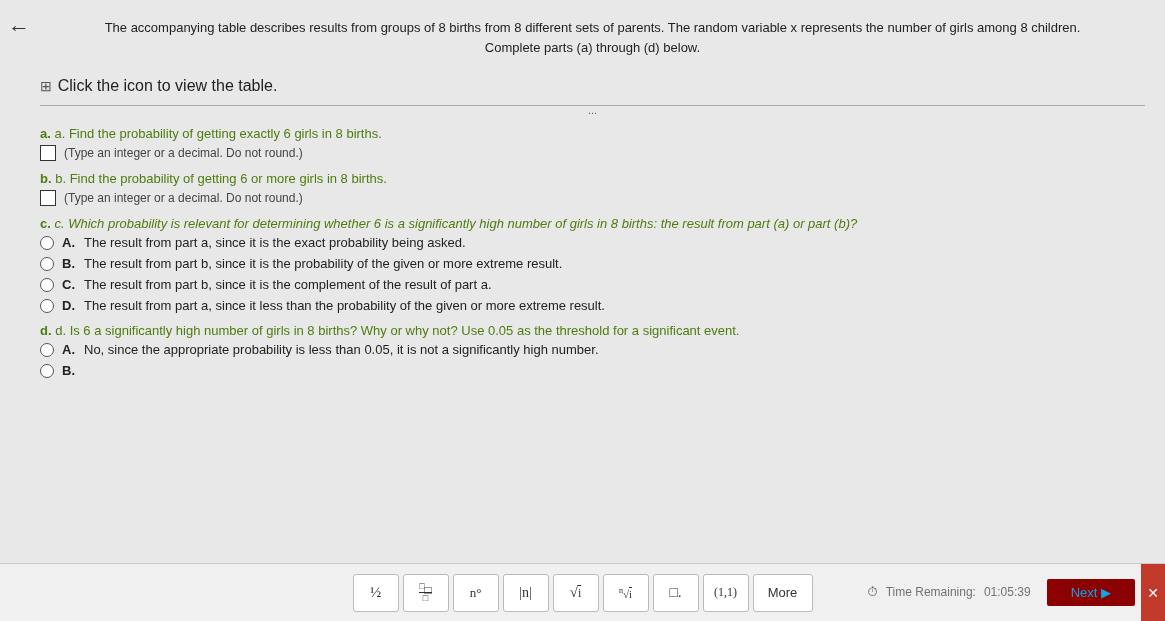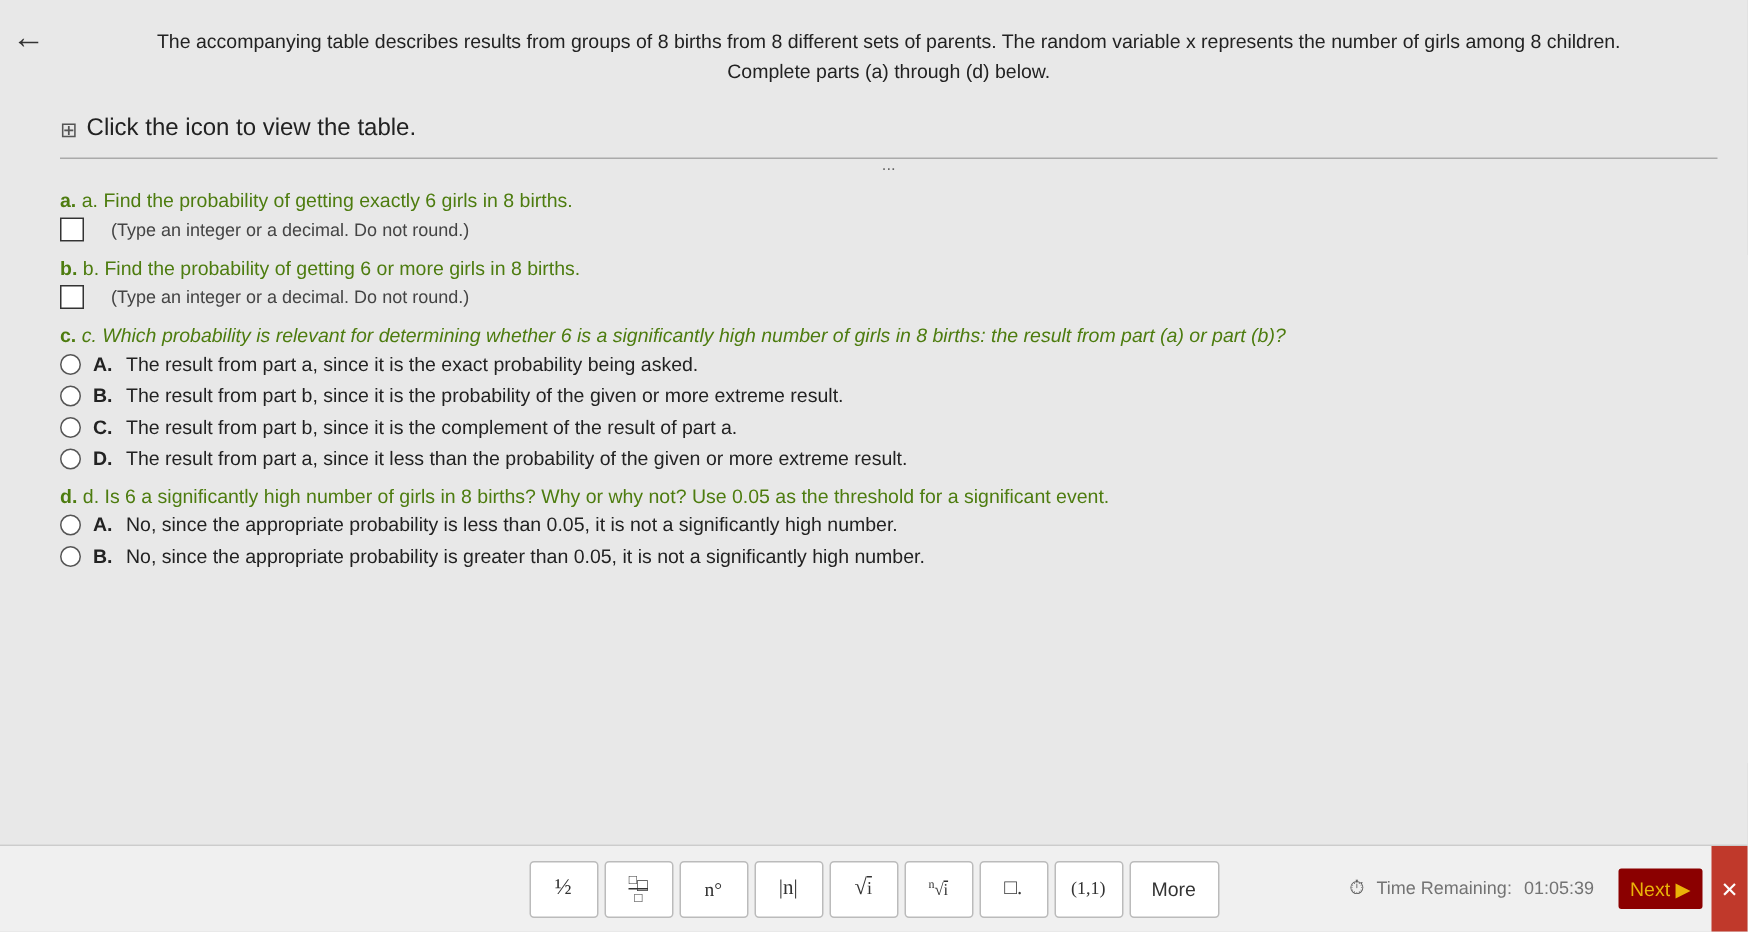--- a/index.html
+++ b/index.html
@@ -83,21 +83,21 @@
       margin-bottom: 4px;
     }
 
     .section-label b {
       font-weight: bold;
     }
 
     .input-box-row {
       display: flex;
       align-items: center;
-      gap: 16px;
+      gap: 6px;
       margin-bottom: 4px;
     }
 
     .answer-box {
       width: 16px;
       height: 16px;
       border: 1.5px solid #333;
       background: white;
       display: inline-block;
       flex-shrink: 0;
@@ -202,23 +202,23 @@
       color: #555;
     }
 
     .timer-text {
       font-size: 12px;
       color: #737373;
     }
 
     .next-btn {
       background: #8b0000;
-      color: #eab308;
+      color: #0ea5e9;
       border: none;
-      padding: 6px 8px;
+      padding: 6px 24px;
       font-size: 13px;
       cursor: pointer;
       border-radius: 2px;
       margin-left: 8px;
     }
   </style>
 </head>
 <body>
 
 <div class="main-container">
@@ -298,21 +298,20 @@
       </div>
       <div style="margin-top:4px;">
         <div class="radio-option">
           <div class="radio-circle"></div>
           <span class="option-letter">A.</span>
           <span>No, since the appropriate probability is less than 0.05, it is not a significantly high number.</span>
         </div>
         <div class="radio-option">
           <div class="radio-circle"></div>
           <span class="option-letter">B.</span>
-          <span>No, since the appropriate probability is greater than 0.05, it is not a significantly high number.</span>
         </div>
       </div>
     </div>
 
   </div>
 
   <div class="bottom-toolbar">
     <button class="toolbar-btn">
       <span style="font-family:'Times New Roman',serif; font-size:15px;">½</span>
     </button>

